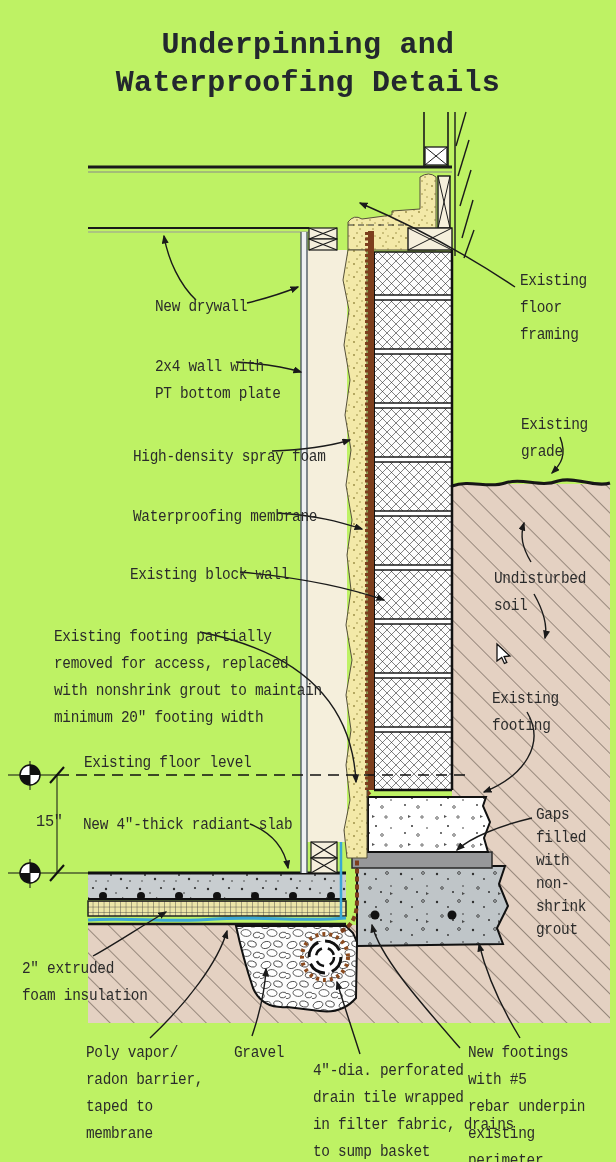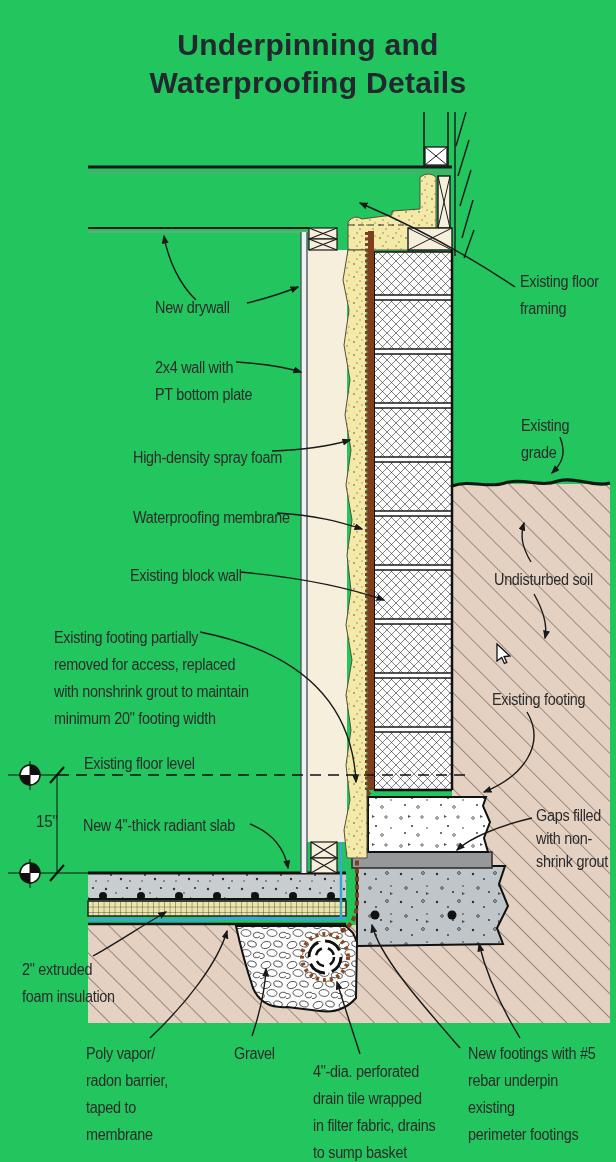--- a/index.html
+++ b/index.html
@@ -1,17 +1,17 @@
 <!DOCTYPE html>
 <html><head>
 <meta charset="utf-8">
 <style>
   html,body{margin:0;padding:0;background:#fff;}
-  #page{position:relative;width:616px;height:1162px;background:#22c55e;overflow:hidden;
-        font-family:Liberation Sans, sans-serif;}
+  #page{position:relative;width:616px;height:1162px;background:#bef264;overflow:hidden;
+        font-family:Liberation Mono, monospace;}
   #title{position:absolute;left:0;top:6px;width:616px;text-align:center;
          font-size:30px;line-height:38px;font-weight:700;color:#23272e;
          letter-spacing:.3px;white-space:pre-line;}
   svg{position:absolute;left:0;top:0;}
   .lbl{position:absolute;font-size:16px;line-height:27px;color:#2b2b2b;
        letter-spacing:-.3px;white-space:pre-line;transform:scaleX(.9);
        transform-origin:0 0;}
   .lbl.tight{line-height:23px;}
   .lbl.dim{font-size:17px;}
 </style>

